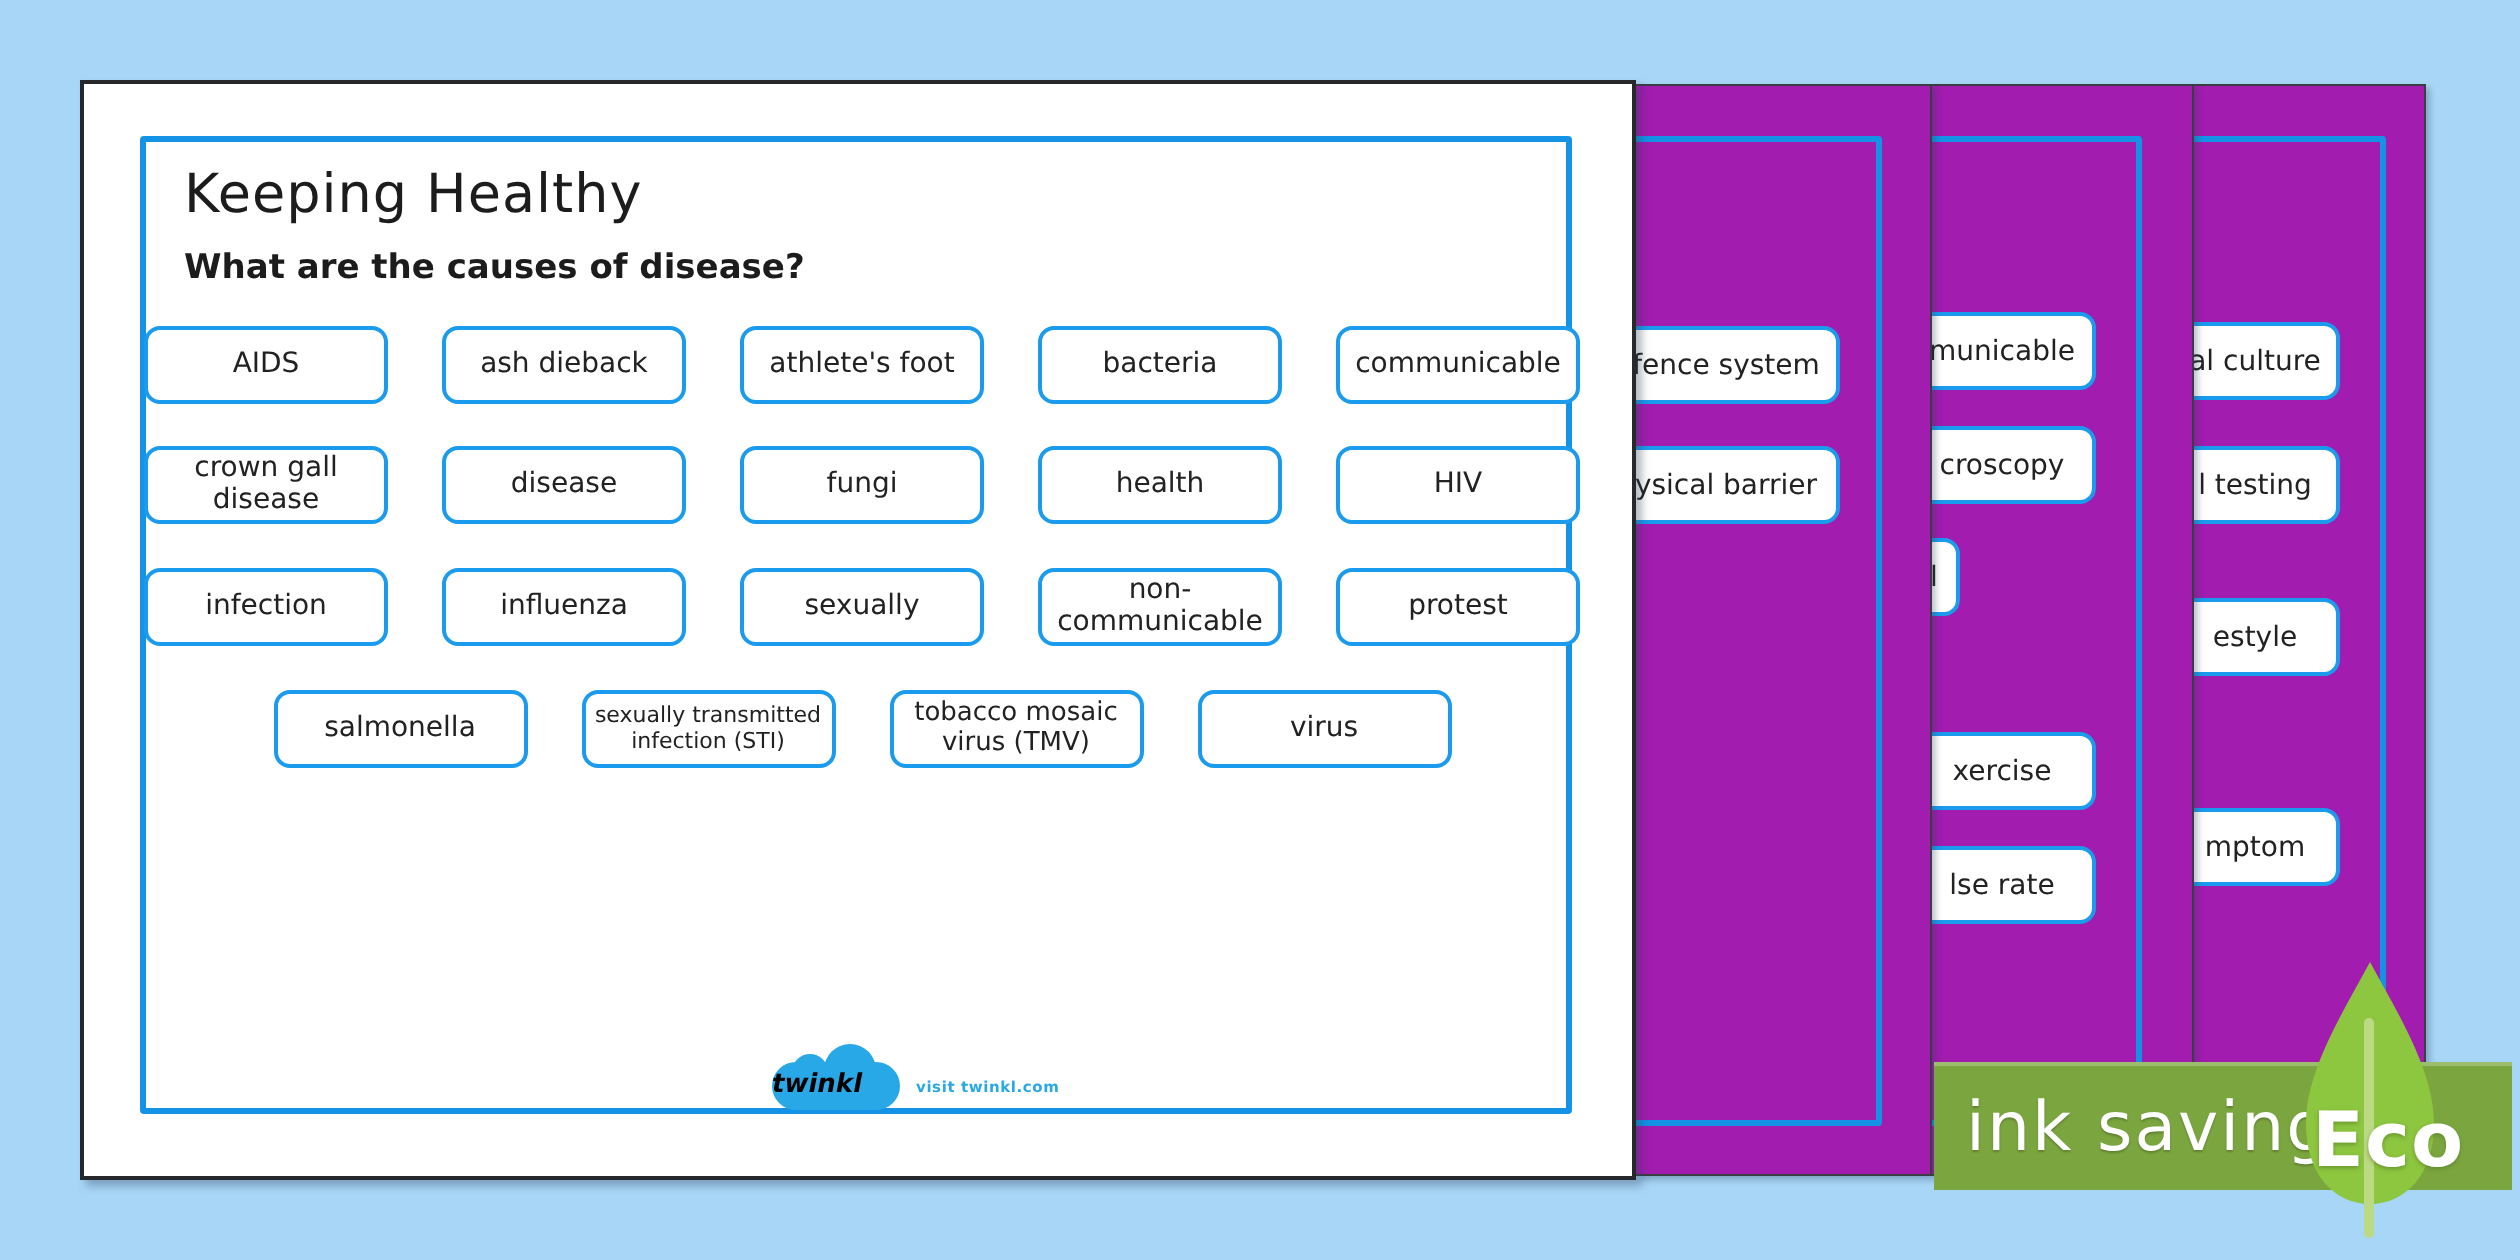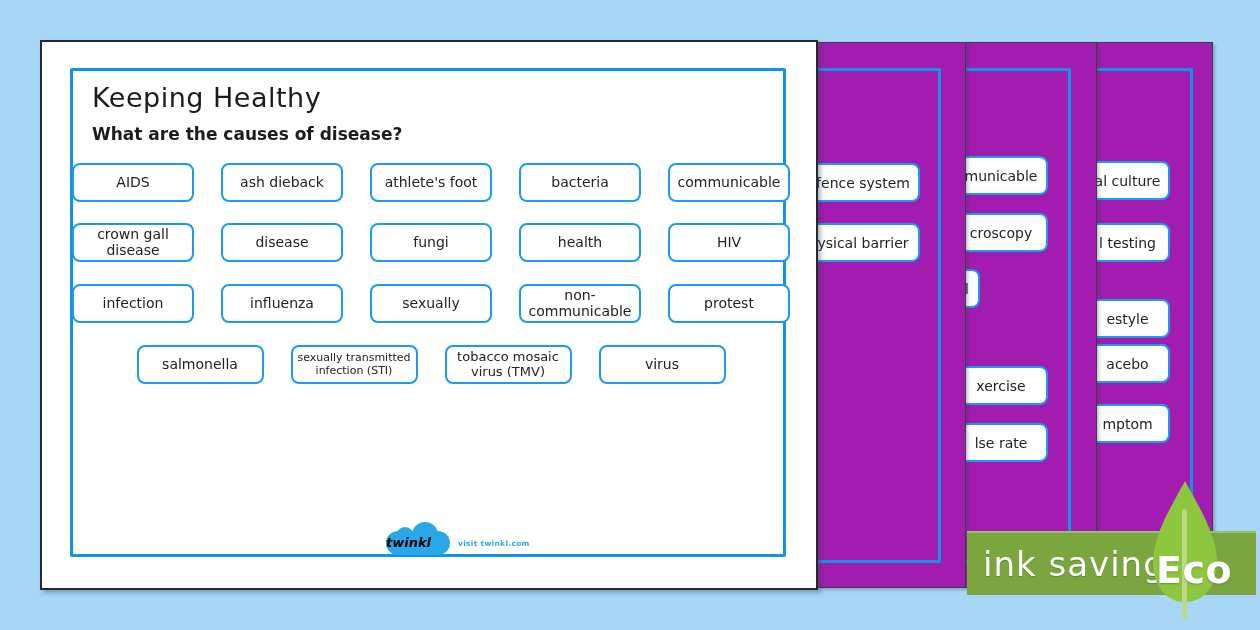--- a/index.html
+++ b/index.html
@@ -107,21 +107,20 @@
 </head>
 <body>
 
 <div id="stage">
 
   <div class="strip strip4">
     <div class="frame-part"></div>
     <div class="bgcard" style="top:118px">al culture</div>
     <div class="bgcard" style="top:180px">l testing</div>
     <div class="bgcard" style="top:256px">estyle</div>
-    <div class="bgcard" style="top:301px">acebo</div>
     <div class="bgcard" style="top:361px">mptom</div>
   </div>
 
   <div class="strip strip3">
     <div class="frame-part"></div>
     <div class="bgcard" style="top:113px">municable</div>
     <div class="bgcard" style="top:170px">croscopy</div>
     <div class="bgcard" style="top:226px; width:26px">l</div>
     <div class="bgcard" style="top:323px">xercise</div>
     <div class="bgcard" style="top:380px">lse rate</div>

